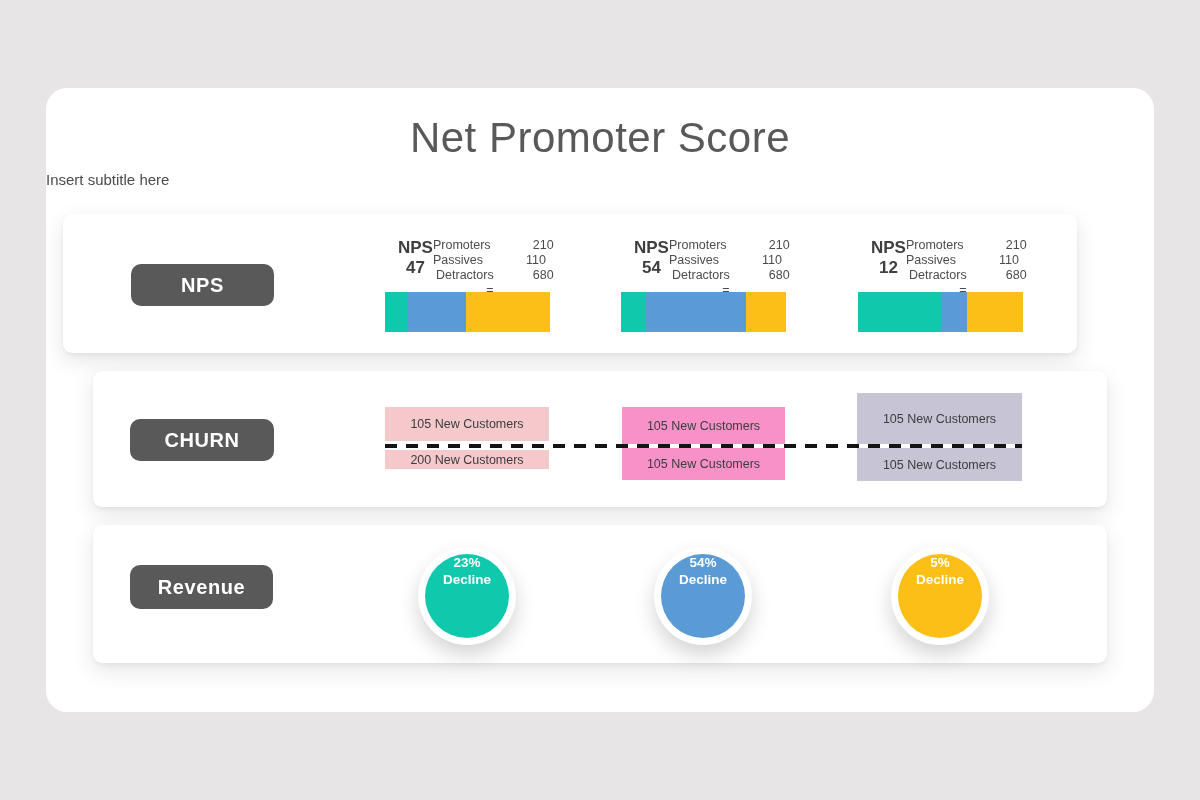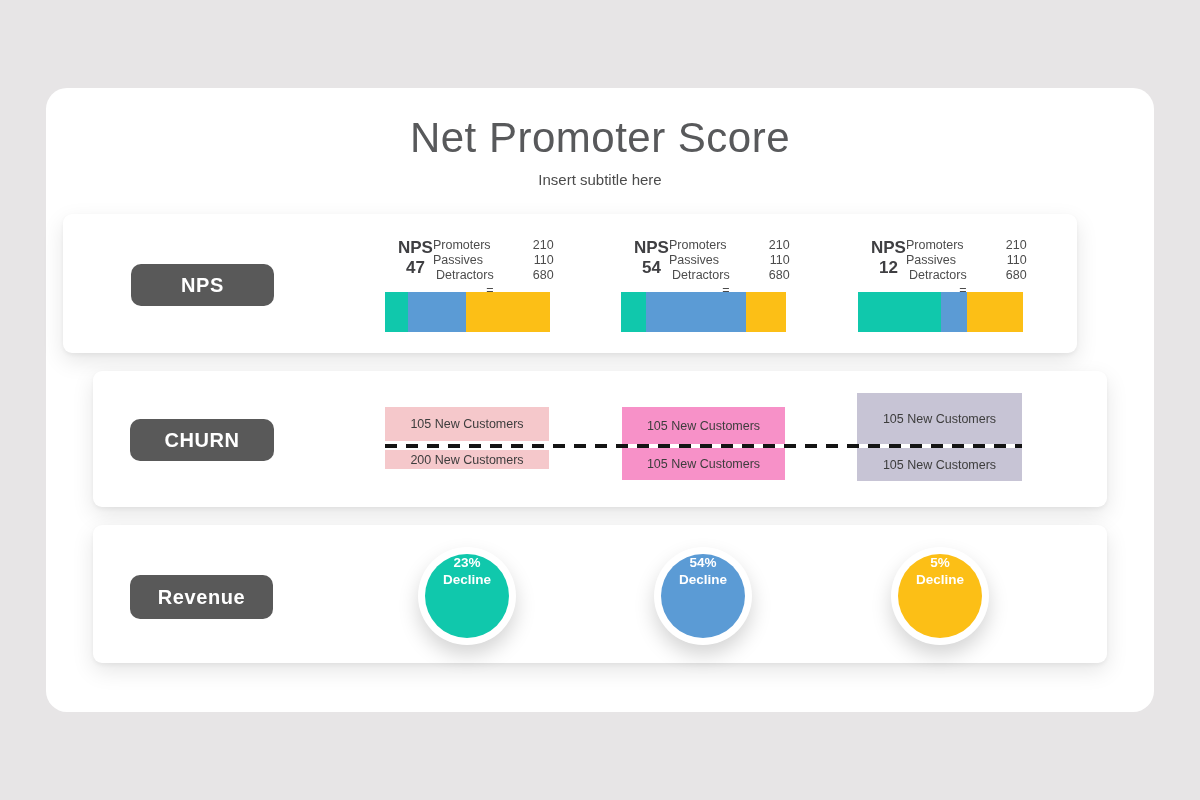--- a/index.html
+++ b/index.html
@@ -11,48 +11,48 @@
   .canvas{
     position:absolute;left:46px;top:88px;width:1108px;height:624px;
     background:#ffffff;
     border-radius:21px;
   }
   .title{
     position:absolute;left:0;right:0;top:26px;text-align:center;
     font-size:42px;font-weight:400;color:#58595b;letter-spacing:0.5px;
   }
   .subtitle{
-    position:absolute;left:0;right:0;top:83px;text-align:center;
+    position:absolute;left:0;right:0;top:83px;text-align:left;
     font-size:15px;color:#4b4b4b;
   }
   .row-card{
     position:absolute;background:#ffffff;border-radius:9px;
     box-shadow:0 2px 4px rgba(0,0,0,.05), 0 8px 22px rgba(0,0,0,.10);
   }
   .row-nps{left:17px;top:126px;width:1014px;height:139px;}
   .row-churn{left:47px;top:283px;width:1014px;height:136px;}
   .row-revenue{left:47px;top:437px;width:1014px;height:138px;}
   .pill{
     position:absolute;background:#595959;border-radius:10px;color:#ffffff;
     font-weight:bold;font-size:20px;letter-spacing:0.6px;
     display:flex;align-items:center;justify-content:center;
   }
   .pill-nps{left:85px;top:176px;width:143px;height:42px;}
   .pill-churn{left:84px;top:331px;width:144px;height:42px;}
-  .pill-revenue{left:84px;top:487px;width:143px;height:44px;}
+  .pill-revenue{left:84px;top:477px;width:143px;height:44px;}
 
   
   .nps-unit{position:absolute;top:150px;width:165px;height:94px;}
   .nps-unit.u0{left:339px;}
   .nps-unit.u1{left:575px;}
   .nps-unit.u2{left:812px;}
   .nps-head{position:absolute;top:0;left:0;right:0;display:flex;justify-content:space-between;}
   .nps-score{margin-left:13px;text-align:center;color:#3f3f42;font-weight:bold;font-size:17px;line-height:20px;}
   .nps-stats{text-align:right;color:#4c4c4c;font-size:12.5px;line-height:15px;}
-  .stat-line{display:flex;justify-content:space-between;gap:36px;}
+  .stat-line{display:flex;justify-content:flex-start;gap:36px;}
   .stat-label{text-align:right;}
   .stat-value{width:27px;text-align:right;}
   .nps-bar{position:absolute;left:0;top:54px;width:165px;height:40px;display:flex;}
   .seg{height:100%;}
 
   
   .churn-unit{position:absolute;top:305px;height:97px;}
   .churn-unit.u0{left:339px;width:164px;}
   .churn-unit.u1{left:576px;width:163px;}
   .churn-unit.u2{left:811px;width:165px;}

